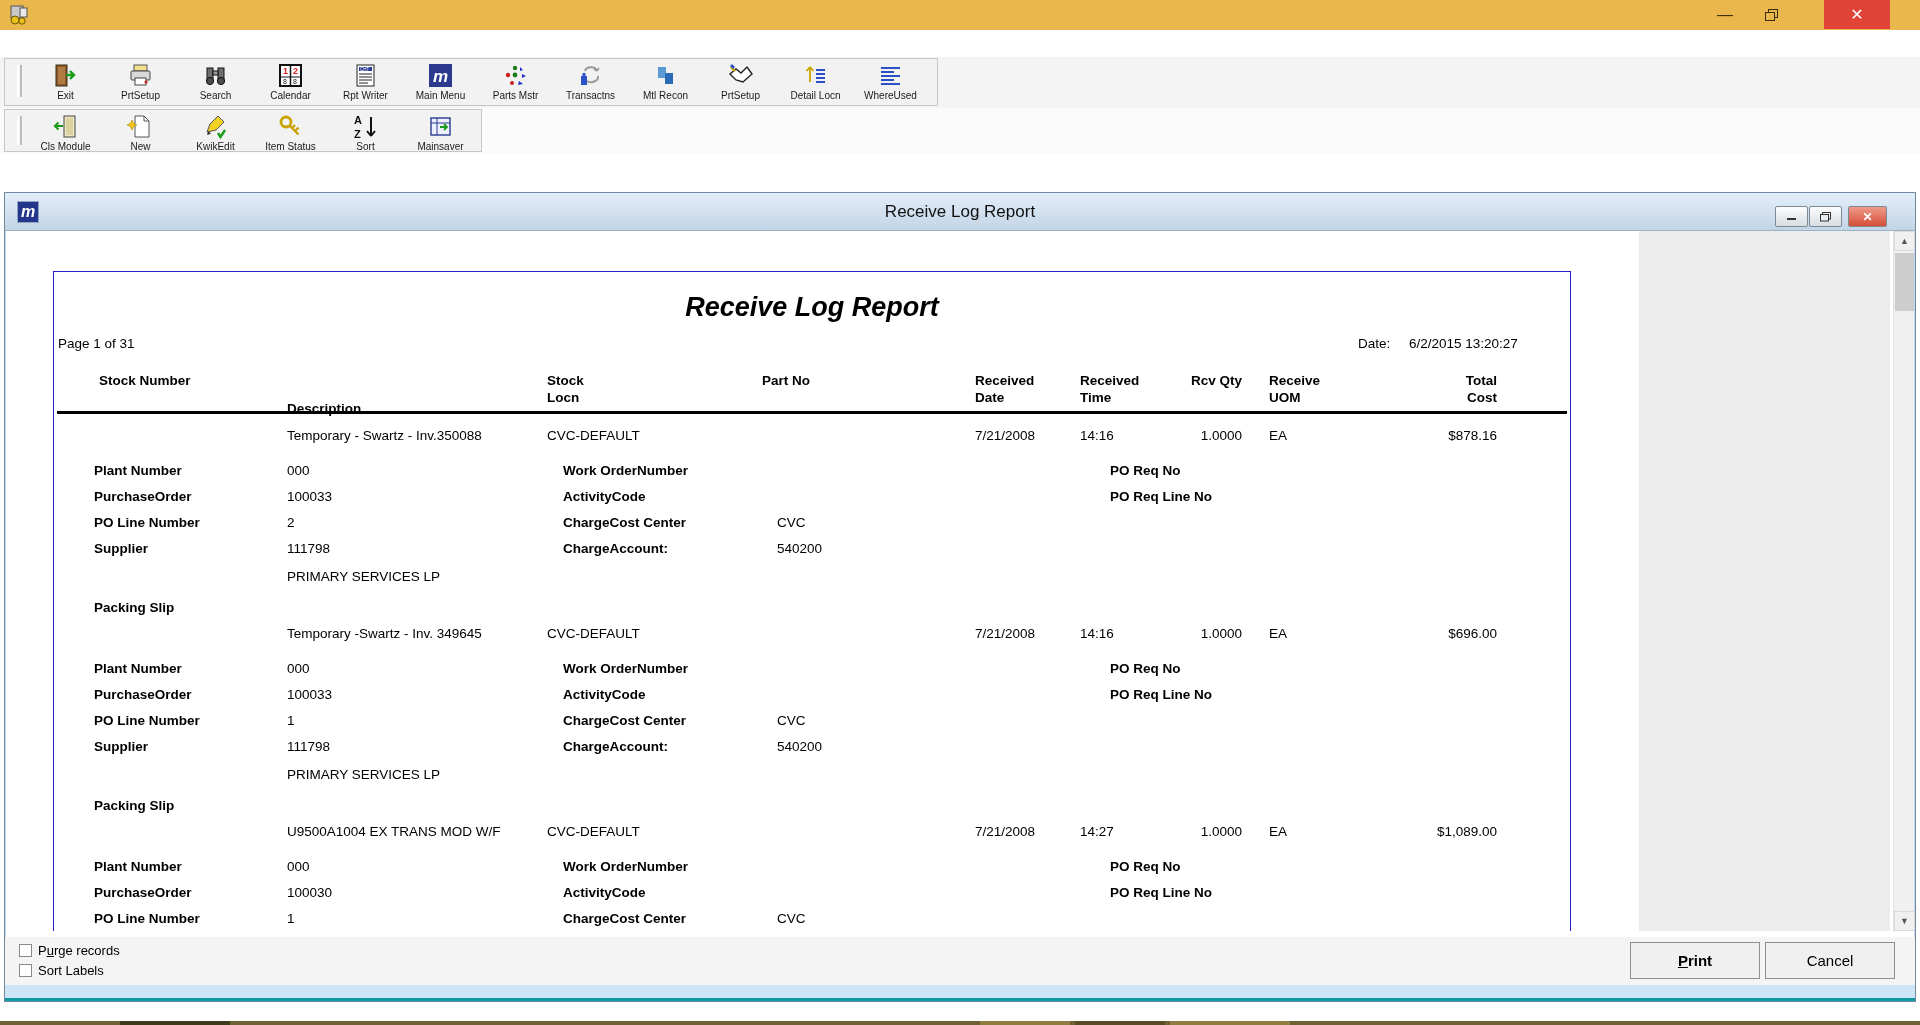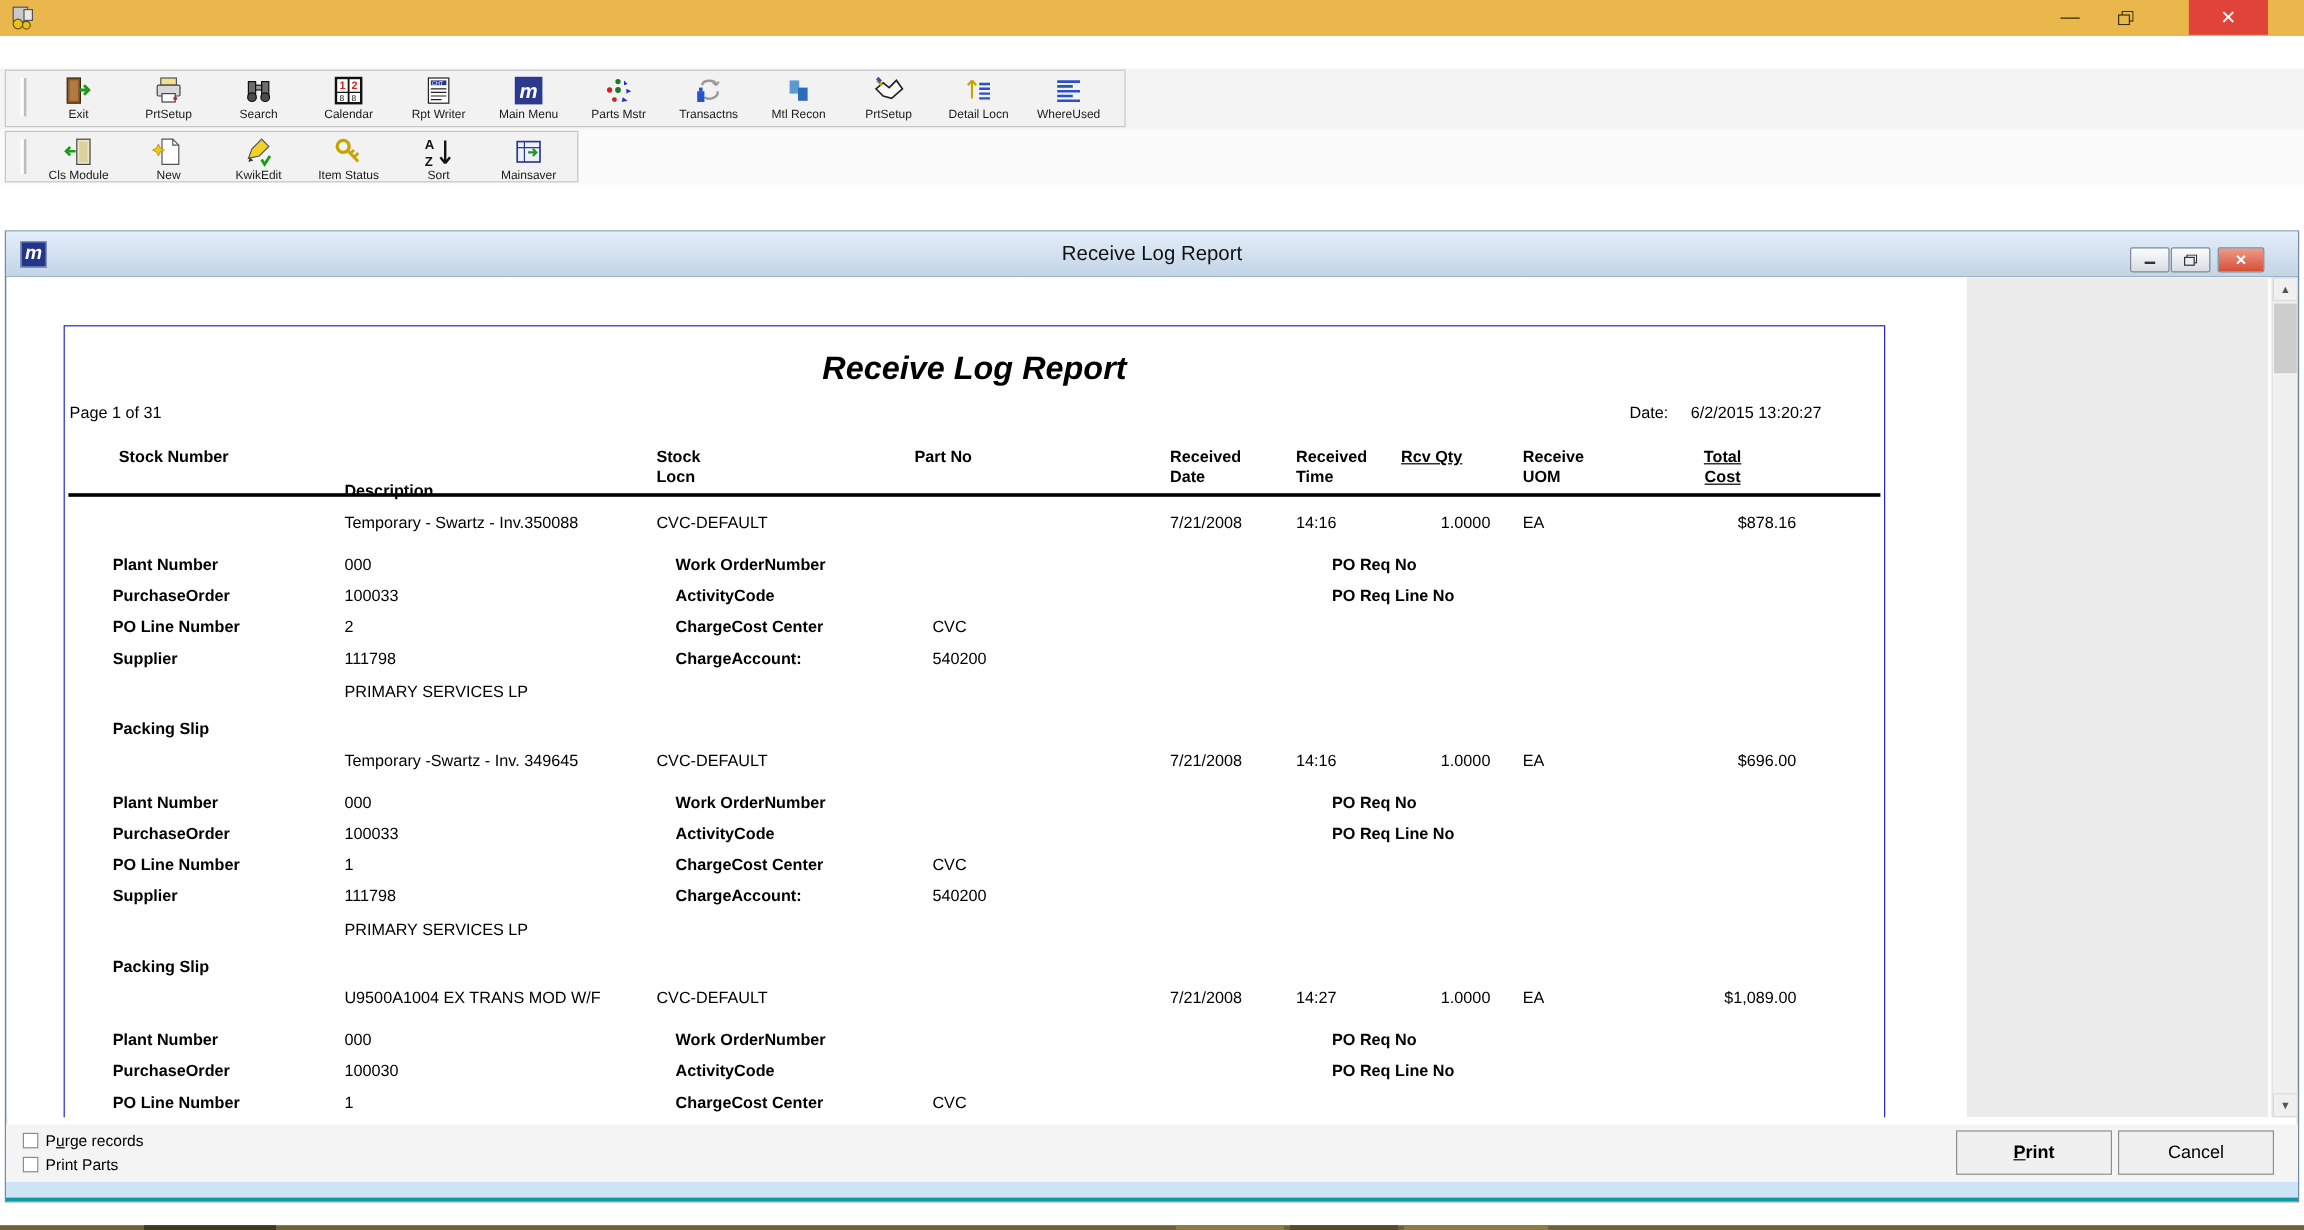--- a/index.html
+++ b/index.html
@@ -71,21 +71,21 @@
   
   .page { position:absolute; left:47px; top:40px; width:1518px; height:720px;
           border:1px solid #2424cc; background:#fff; }
   .rpt-title { position:absolute; top:20px; left:0; right:0; text-align:center;
                font-size:27px; font-weight:bold; font-style:italic; color:#000; }
   .pageinfo { position:absolute; top:64px; left:4px; font-size:13.5px; }
   .date-lbl { position:absolute; top:64px; left:1304px; font-size:13.5px; }
   .date-val { position:absolute; top:64px; left:1355px; font-size:13.5px; }
   .hdr { position:absolute; top:100px; font-size:13.5px; font-weight:bold; line-height:17px;
          white-space:pre-line; }
-  .hdr.right { text-align:center;text-decoration:underline; }
+  .hdr.right { text-align:right; }
   .divider { position:absolute; top:139px; left:3px; width:1510px; height:3px; background:#000; }
   .records { position:absolute; top:155px; left:0; right:0; height:600px; }
   .record { position:absolute; left:0; right:0; height:198px; }
   .rcell { position:absolute; font-size:13.5px; line-height:17px; white-space:nowrap; color:#000; }
   .rcell.bold { font-weight:bold; }
   .rcell.right { text-align:right; }
   .rcell.w98 { width:98px;text-align:right; } .rcell.w123 { width:123px; }
 
   
   .ctl-strip { position:absolute; left:0; right:0; bottom:16px; height:48px; background:#f4f4f4; }
@@ -472,21 +472,21 @@
     </div>
 
     <div class="ctl-strip">
       <div id="cbarea">
           <label class="cbrow r0">
             <span class="cbbox"></span>
             <span>P<u>u</u>rge records</span>
           </label>
           <label class="cbrow r1">
             <span class="cbbox"></span>
-            <span>Print Parts</span>
+            <span>Sort Labels</span>
           </label>
         </div>
       <div class="pushbtn btn-print" id="printBtn"><u>P</u>rint</div>
       <div class="pushbtn btn-cancel" id="cancelBtn">Cancel</div>
     </div>
     <div class="blue-strip"></div>
   </div>
 
   <div class="taskstrip">
     <span class="seg" style="left:120px;width:110px;background:#3f3a1c;"></span>

